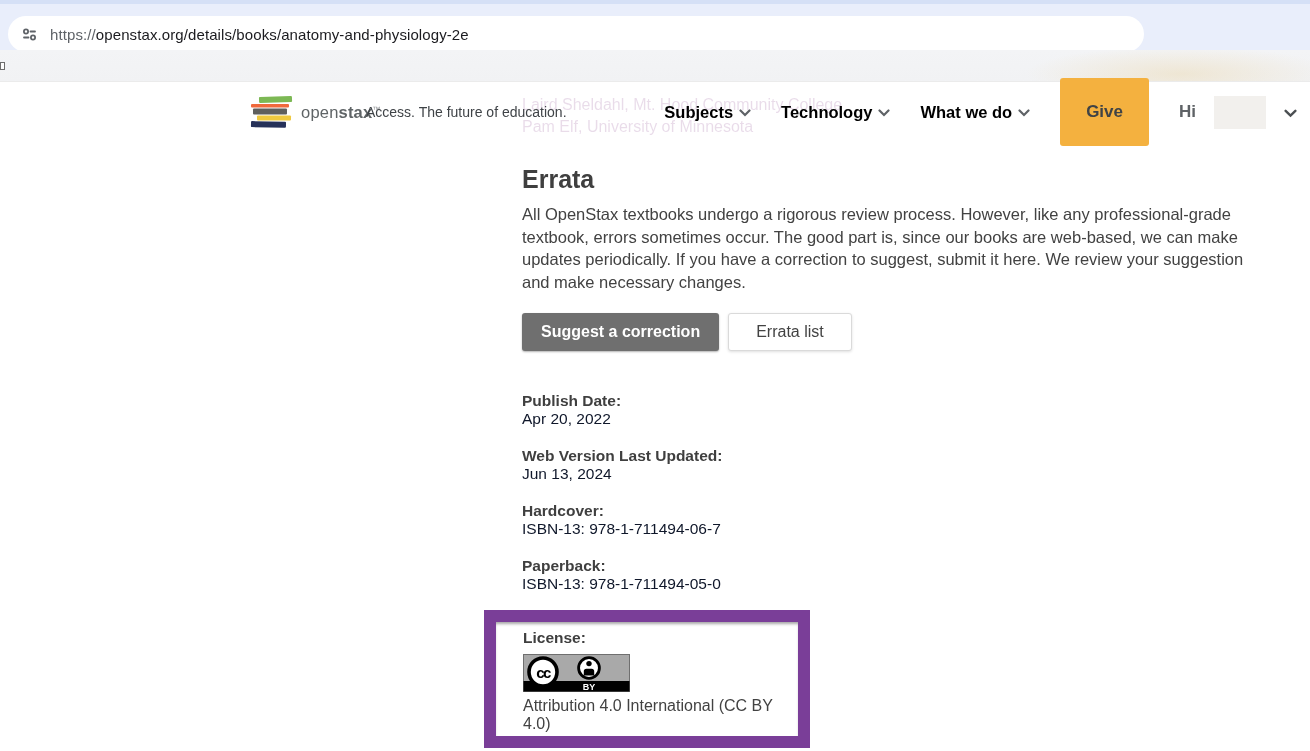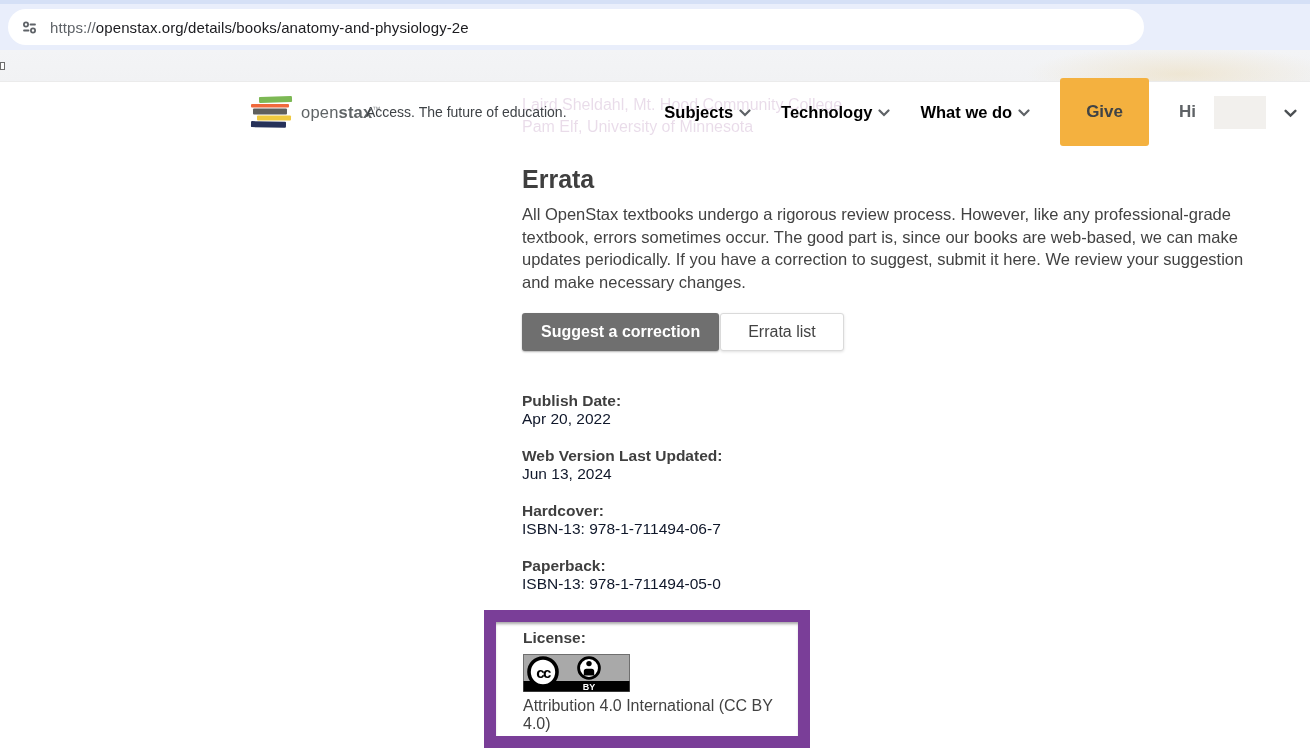--- a/index.html
+++ b/index.html
@@ -14,21 +14,21 @@
   
   .chrome {
     position:absolute; top:0; left:0; width:1310px; height:50px;
     background:#e9eefb;
   }
   .chrome-topstrip {
     position:absolute; top:0; left:0; width:100%; height:4px;
     background:#d5e0f6;
   }
   .omnibox {
-    position:absolute; top:9px; left:8px; width:1136px; height:36px;
+    position:absolute; top:16px; left:8px; width:1136px; height:36px;
     background:#ffffff; border-radius:18px;
     display:flex; align-items:center;
   }
   .tune-icon { margin-left:13px; display:flex; }
   .url-text {
     margin-left:12px; font-size:15px; letter-spacing:0.1px; color:#202124;
     white-space:nowrap;
   }
   .url-text .scheme { color:#5f6368; }
   .url-text .rest { color:#1b1b1f; font-weight:500; }
@@ -91,21 +91,21 @@
   .redacted-name { width:52px; height:33px; background:#f2f0ed; }
 
   
   .content { position:absolute; left:522px; top:165px; width:724px; }
   .errata-title {
     margin:0 0 9px 0; font-size:25px; font-weight:700; color:#3f3f3f;
   }
   .errata-body {
     margin:0 0 19px 0; font-size:16.5px; line-height:22.7px; color:#424242;
   }
-  .btn-row { display:flex; gap:1px; margin-bottom:41px; }
+  .btn-row { display:flex; gap:9px; margin-bottom:41px; }
   .btn-suggest {
     background:#6f6f6f; color:#ffffff; border:none; border-radius:3px;
     padding:9px 19px; font-family:inherit; font-size:16px; font-weight:700;
     box-shadow:0 1px 2px rgba(0,0,0,0.3); cursor:pointer;
   }
   .btn-errata {
     background:#ffffff; color:#424242; border:1px solid #dadada; border-radius:3px;
     padding:9px 27px; font-family:inherit; font-size:16px;
     box-shadow:0 1px 3px rgba(0,0,0,0.13); cursor:pointer;
   }

